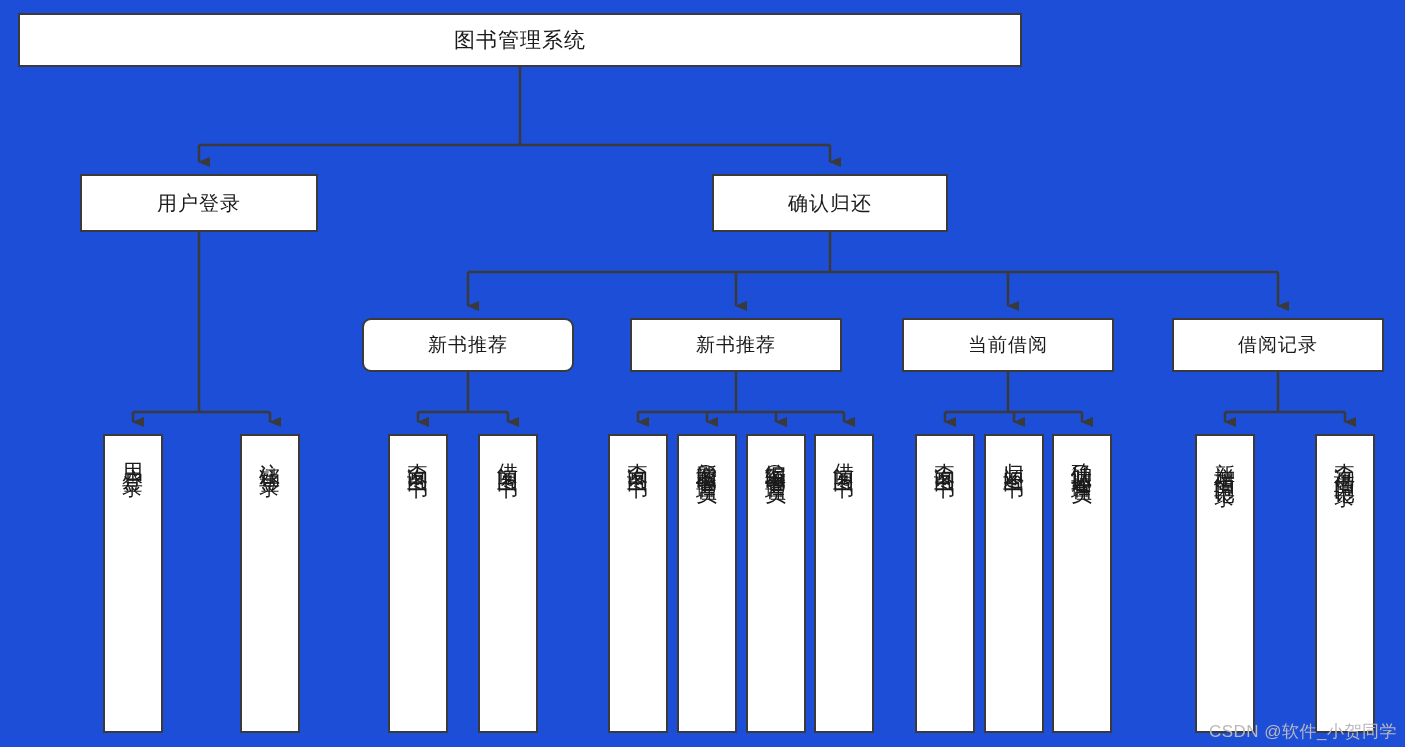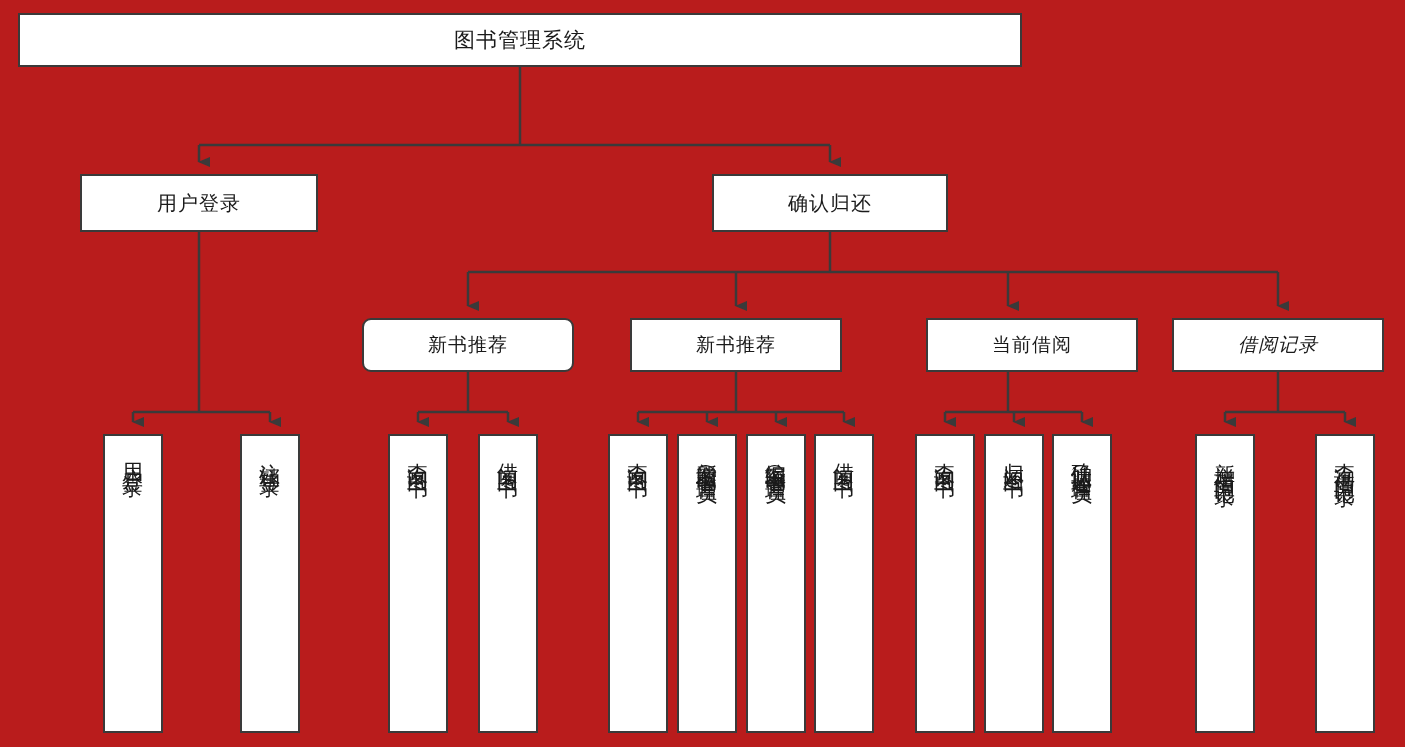--- a/index.html
+++ b/index.html
@@ -7,21 +7,21 @@
     padding: 0;
     background: #ffffff;
   }
   body {
     font-family: "Liberation Sans", "DejaVu Sans", sans-serif;
   }
   #canvas {
     position: relative;
     width: 1405px;
     height: 747px;
-    background: #b91c1c;
+    background: #1d4ed8;
     overflow: hidden;
   }
   .svg-layer {
     position: absolute;
     left: 0;
     top: 0;
     width: 1405px;
     height: 747px;
     pointer-events: none;
   }
@@ -129,24 +129,24 @@
       </div>
       <div class="node level1" style="left: 712px; top: 174px; width: 236px; height: 58px;">
         <span>确认归还</span>
       </div>
       <div class="node level2" style="left: 362px; top: 318px; width: 212px; height: 54px; border-radius: 9px;">
         <span>新书推荐</span>
       </div>
       <div class="node level2" style="left: 630px; top: 318px; width: 212px; height: 54px;">
         <span>新书推荐</span>
       </div>
-      <div class="node level2" style="left: 902px; top: 318px; width: 212px; height: 54px; margin-left: 24px;">
+      <div class="node level2" style="left: 902px; top: 318px; width: 212px; height: 54px;">
         <span>当前借阅</span>
       </div>
-      <div class="node level2" style="left: 1172px; top: 318px; width: 212px; height: 54px; font-style: italic;">
+      <div class="node level2" style="left: 1172px; top: 318px; width: 212px; height: 54px;">
         <span>借阅记录</span>
       </div>
       <div class="node leaf" style="left: 103px; top: 434px; width: 60px; height: 299px;">
         <span class="vtext">用户登录</span>
       </div>
       <div class="node leaf" style="left: 240px; top: 434px; width: 60px; height: 299px;">
         <span class="vtext">注销登录</span>
       </div>
       <div class="node leaf" style="left: 388px; top: 434px; width: 60px; height: 299px;">
         <span class="vtext">查询图书</span>
@@ -176,13 +176,14 @@
         <span class="vtext">确认归还（管理员）</span>
       </div>
       <div class="node leaf" style="left: 1195px; top: 434px; width: 60px; height: 299px;">
         <span class="vtext">新增借阅记录</span>
       </div>
       <div class="node leaf" style="left: 1315px; top: 434px; width: 60px; height: 299px;">
         <span class="vtext">查询借阅记录</span>
       </div>
     </div>
 
+  <div class="watermark">CSDN @软件_小贺同学</div>
 </div>
 
 </body></html>

